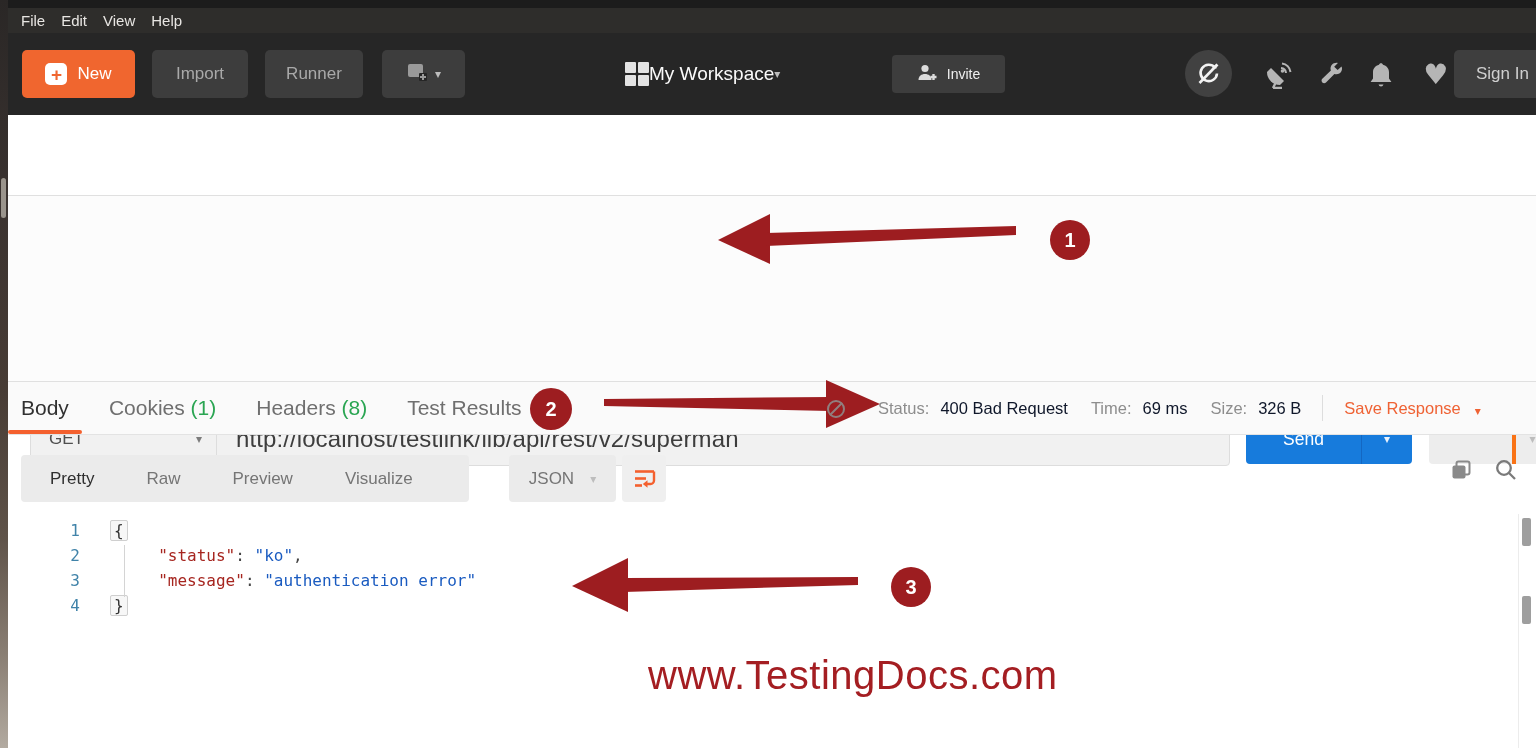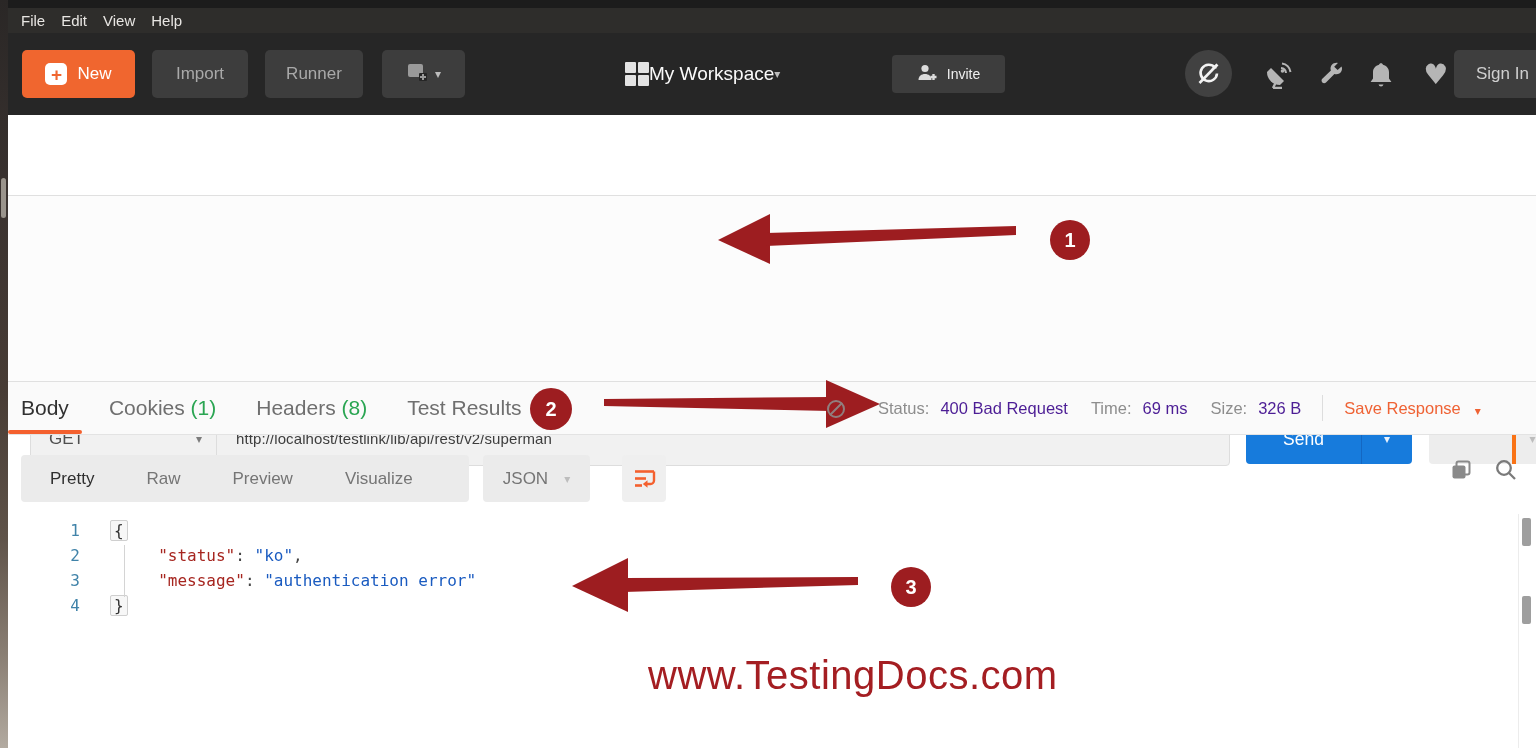--- a/index.html
+++ b/index.html
@@ -67,50 +67,50 @@
   .btn-eye { left:1447px; }
   .btn-gear { left:1505px; color:#6f6f6f; font-size:26px; font-family:"DejaVu Sans",sans-serif; }
 
   
   .req-section { left:8px; top:196px; right:0; height:186px; background:#fcfcfc; border-bottom:1px solid #e0e0e0; }
   .url-box { left:22px; top:215px; width:1200px; height:55px; background:#f1f1f1; border:1px solid #ddd;
     border-radius:4px; display:flex; }
   .method-cell { width:186px; border-right:1px solid #ddd; display:flex; align-items:center;
     padding:0 14px 0 18px; font-size:17px; color:#4f4f4f; }
   .method-cell .caret { margin-left:auto; color:#7c7c7c; }
-  .url-cell { flex:1; display:flex; align-items:center; padding-left:19px; font-size:15px; color:#3d3d3d; letter-spacing:.1px; }
+  .url-cell { flex:1; display:flex; align-items:center; padding-left:19px; font-size:24px; color:#3d3d3d; letter-spacing:.1px; }
   .btn-send { left:1238px; top:218px; width:166px; height:50px; background:#177bdc; border-radius:4px;
     display:flex; color:#fff; font-size:17.5px; }
   .send-main { width:116px; display:flex; align-items:center; justify-content:center; border-right:1px solid #1467c2; }
   .send-caret { flex:1; display:flex; align-items:center; justify-content:center; }
   .send-caret .caret { color:#eaf3fd; }
   .btn-save { left:1421px; top:218px; width:120px; height:50px; background:#ededed; border-radius:4px;
     display:flex; color:#8b8b8b; font-size:17.5px; }
   .save-main { width:87px; display:flex; align-items:flex-start; justify-content:center; border-right:4px solid #f97316;font-family:Liberation Serif, serif; }
   .save-caret { flex:1; display:flex; align-items:center; justify-content:center; }
 
   
   .resp-header { left:8px; top:382px; right:0; height:53px; background:#fafafa; border-bottom:1px solid #e3e3e3; }
   .resp-tabs { position:absolute; left:13px; top:0; height:52px; display:flex; align-items:center; gap:40px; font-size:21px; }
   .rtab { color:#6f6f6f; }
   .rtab .cnt { color:#2aa552; }
   .rtab-active { color:#303030; }
   .body-underline { left:0; top:48px; width:74px; height:4px; background:#f4602e; border-radius:2px; }
   .status-row { position:absolute; left:870px; top:0; height:52px; display:flex; align-items:center; gap:11px; font-size:16.5px; }
   .st-label { color:#8d8d8d; }
-  .st-val { color:#4c1d95; }
+  .st-val { color:#0f172a; }
   .st-div { width:1px; height:26px; background:#ddd; margin:0 10px; }
   .save-resp { color:#ef6234; display:flex; align-items:flex-end; gap:14px; }
   .save-resp .caret { color:#ef6234; }
 
   
   .fmt-group { left:21px; top:455px; width:448px; height:47px; background:#ebebeb; border-radius:4px;
     display:flex; align-items:center; padding-left:29px; gap:52px; font-size:17px; color:#757575; }
   .fmt-active { color:#2f2f2f; }
-  .json-pill { left:483px; top:455px; width:107px; height:47px; background:#ebebeb; border-radius:4px;
+  .json-pill { left:509px; top:455px; width:107px; height:47px; background:#ebebeb; border-radius:4px;
     display:flex; align-items:center; justify-content:center; gap:16px; font-size:17px; color:#757575; }
   .wrap-pill { left:622px; top:455px; width:44px; height:47px; background:#efefef; border-radius:4px;
     display:flex; align-items:center; justify-content:center; }
   .resp-icons { left:1450px; top:458px; display:flex; gap:22px; align-items:center; }
 
   
   .code { left:8px; top:518px; right:20px; font-family:"DejaVu Sans Mono","Liberation Mono",monospace; font-size:16px; }
   .code-line { display:flex; height:25px; line-height:25px; }
   .ln { width:72px; text-align:right; color:#4083a9; flex:none; }
   .lc { margin-left:30px; white-space:pre; color:#444; }

